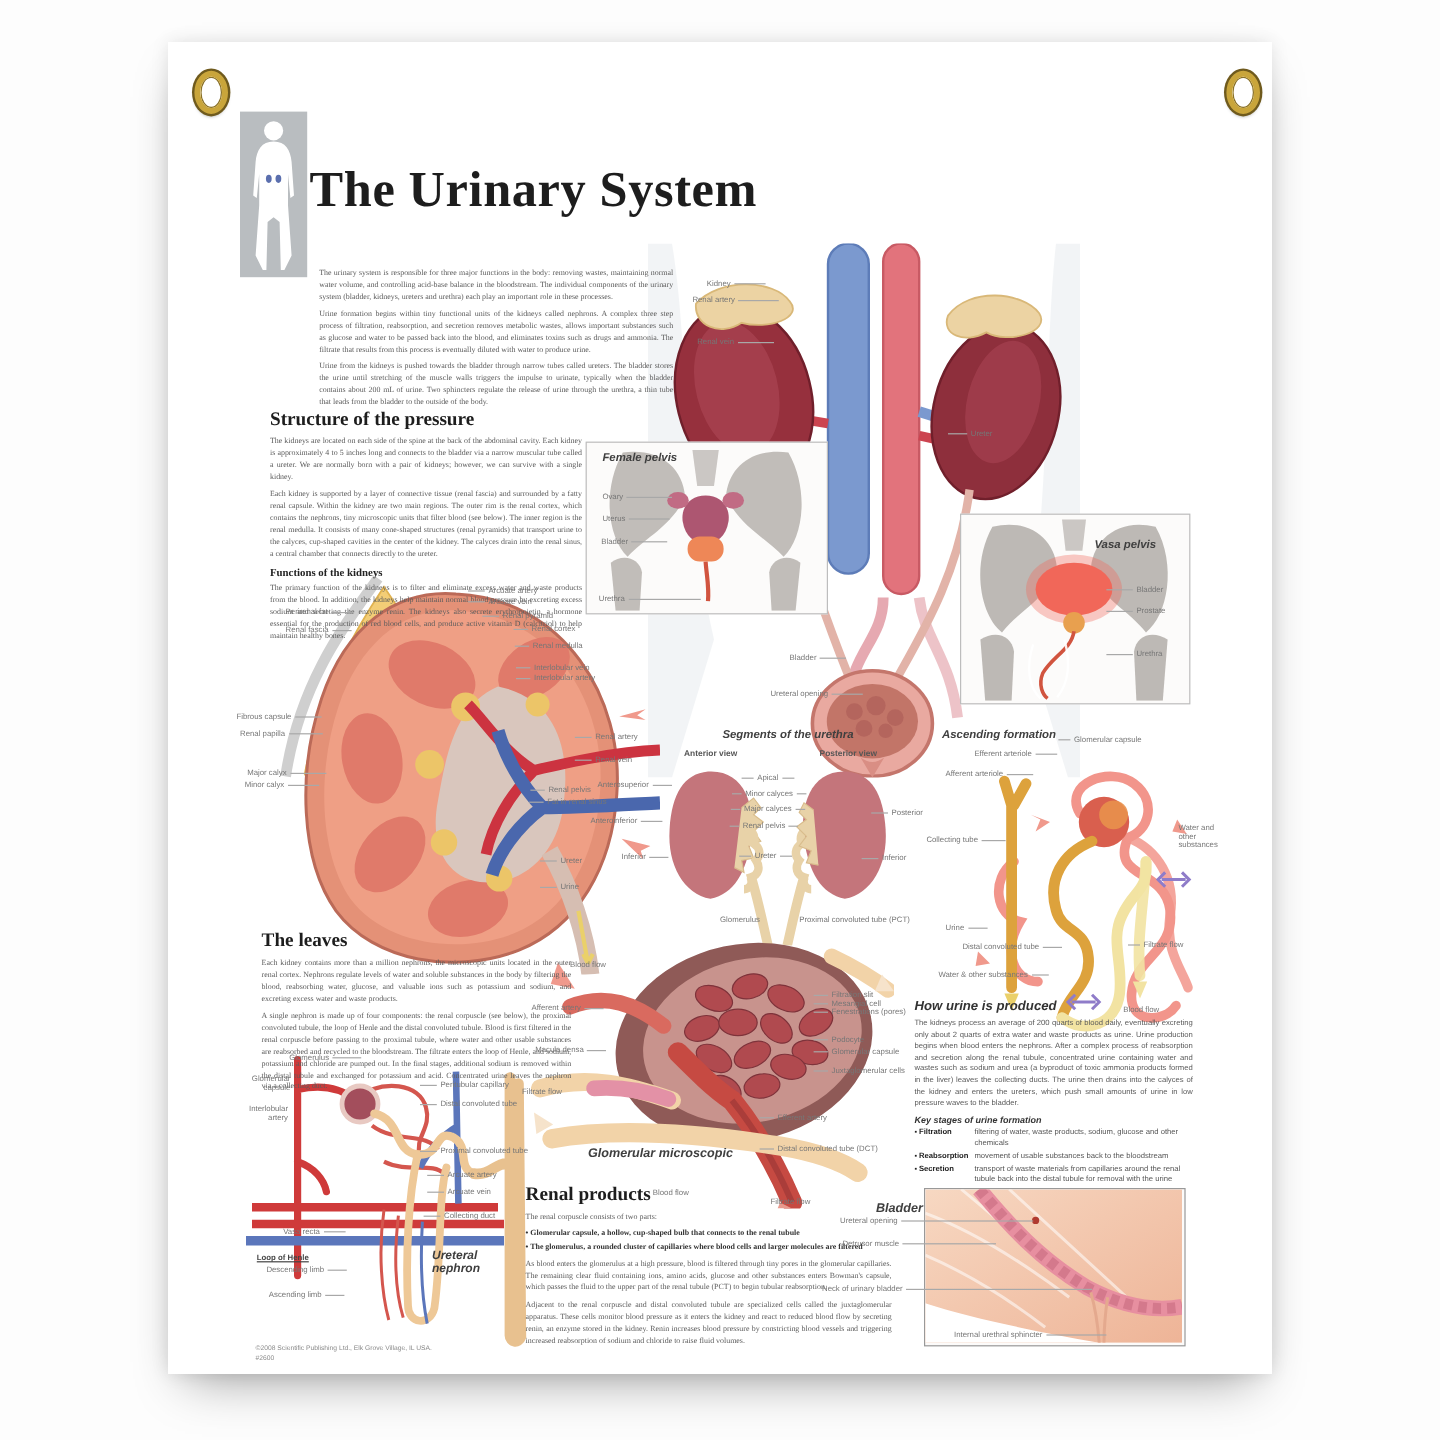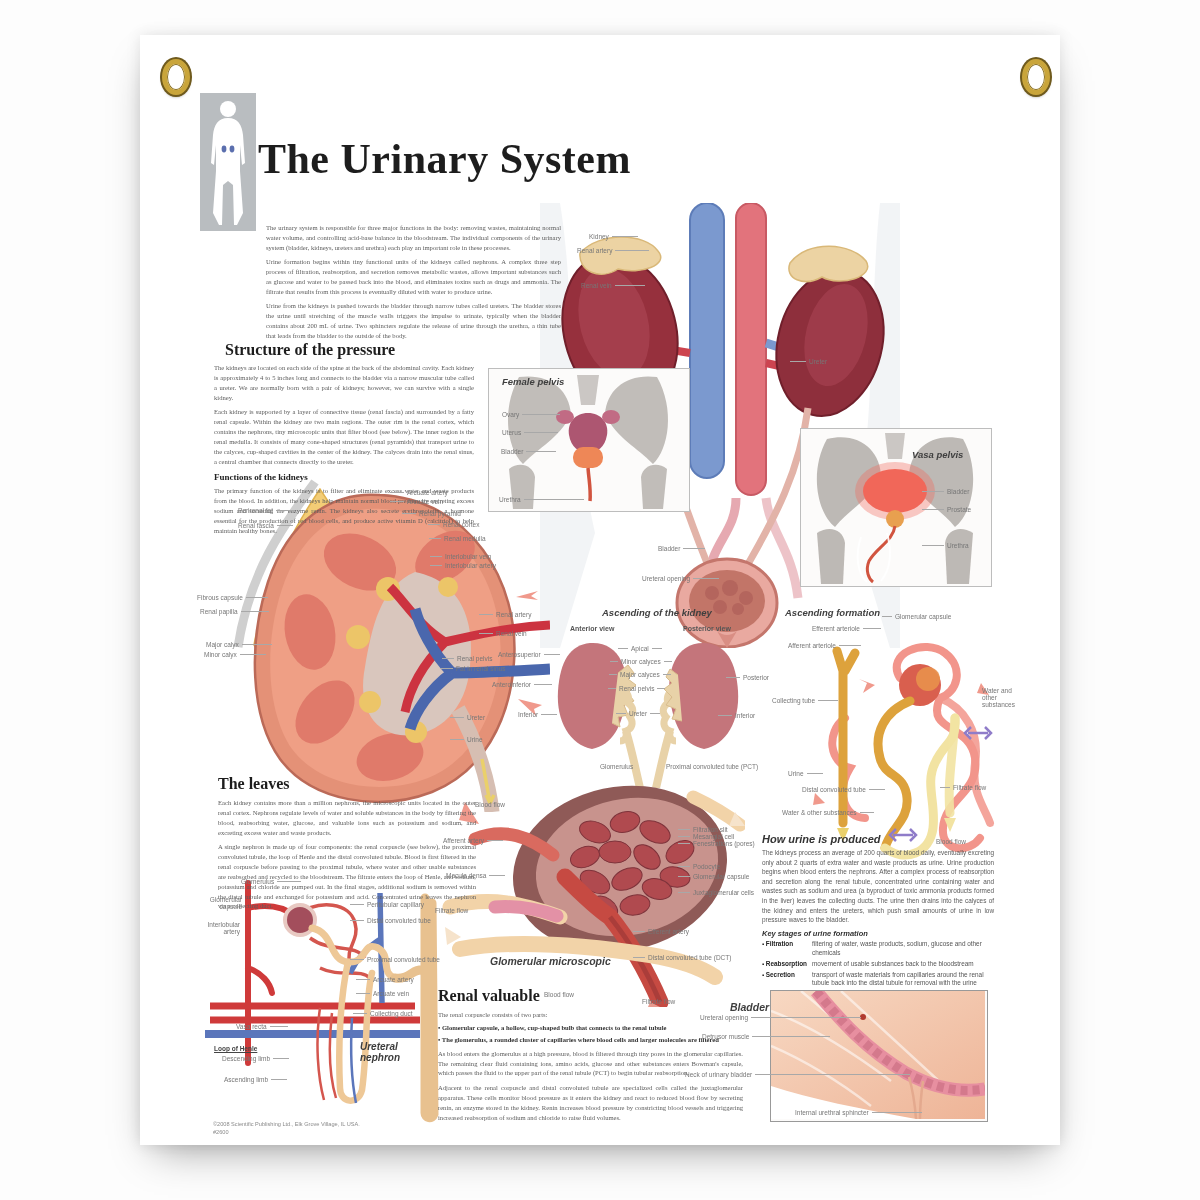--- a/index.html
+++ b/index.html
@@ -170,21 +170,21 @@
   <div class="lbl" style="left:782px;top:471px;">
         <span class="ln" style="width:22px;"></span>
         <span>Prostate</span>
       </div>
   <div class="lbl" style="left:782px;top:507px;">
         <span class="ln" style="width:22px;"></span>
         <span>Urethra</span>
       </div>
 
   <div class="sh" style="left:85px;top:306px;">Structure of the pressure</div>
-  <div class="tb" style="left:74px;top:328px;width:260px;">
+  <div class="tb" style="left:85px;top:328px;width:260px;">
     <p>The kidneys are located on each side of the spine at the back of the abdominal cavity. Each kidney is approximately 4 to 5 inches long and connects to the bladder via a narrow muscular tube called a ureter. We are normally born with a pair of kidneys; however, we can survive with a single kidney.</p>
     <p>Each kidney is supported by a layer of connective tissue (renal fascia) and surrounded by a fatty renal capsule. Within the kidney are two main regions. The outer rim is the renal cortex, which contains the nephrons, tiny microscopic units that filter blood (see below). The inner region is the renal medulla. It consists of many cone-shaped structures (renal pyramids) that transport urine to the calyces, cup-shaped cavities in the center of the kidney. The calyces drain into the renal sinus, a central chamber that connects directly to the ureter.</p>
     <div class="subh">Functions of the kidneys</div>
     <p>The primary function of the kidneys is to filter and eliminate excess water and waste products from the blood. In addition, the kidneys help maintain normal blood pressure by excreting excess sodium and secreting the enzyme renin. The kidneys also secrete erythropoietin, a hormone essential for the production of red blood cells, and produce active vitamin D (calcitriol) to help maintain healthy bones.</p>
   </div>
 
   <div class="ill" style="left:80px;top:442px;">
     <svg width="330" height="335" viewBox="0 0 330 335">
       <path d="M95,5 C70,40 30,90 18,170" stroke="#cfcfcf" stroke-width="9" fill="none"></path>
       <path d="M100,12 C80,42 48,92 34,168 C40,180 52,182 60,172 C70,120 95,60 112,30 Z" fill="#f3cd76" stroke="#e0b250" stroke-width="1.5"></path>
@@ -281,21 +281,21 @@
       </div>
   <div class="lbl" style="left:310px;top:679px;">
         <span class="ln" style="width:14px;"></span>
         <span>Ureter</span>
       </div>
   <div class="lbl" style="left:310px;top:701px;">
         <span class="ln" style="width:14px;"></span>
         <span>Urine</span>
       </div>
 
-  <div class="dt" style="left:462px;top:572px;">Ascending of the kidney</div>
+  <div class="dt" style="left:462px;top:572px;">Segments of the urethra</div>
   <div class="lbl" style="left:430px;top:590px;font-weight:bold;color:#555;font-size:7px;">Anterior view</div>
   <div class="lbl" style="left:543px;top:590px;font-weight:bold;color:#555;font-size:7px;">Posterior view</div>
   <div class="ill" style="left:408px;top:598px;">
     <svg width="200" height="155" viewBox="0 0 200 155">
       <path d="M42,10 C72,8 82,38 78,66 C74,94 64,112 44,116 C22,112 8,88 10,58 C12,28 22,12 42,10 Z" fill="#c4757b"></path>
       <path d="M70,40 l10,-8 6,8 -6,6 8,6 -8,8 6,8 -10,4 4,10 -10,2 2,10 -8,-4" fill="#e8d2a8" stroke="#d9bd8d" stroke-width="1"></path>
       <path d="M74,56 C80,60 82,64 80,70 C86,74 86,80 82,84 C86,90 84,96 78,98 C80,104 76,108 72,108" fill="none" stroke="#e8d2a8" stroke-width="7"></path>
       <path d="M78,98 C84,118 88,138 92,155" stroke="#e8d2a8" stroke-width="8" fill="none"></path>
       <path d="M158,10 C128,8 118,38 122,66 C126,94 136,112 156,116 C178,112 192,88 190,58 C188,28 178,12 158,10 Z" fill="#c4757b"></path>
       <path d="M126,56 C120,60 118,64 120,70 C114,74 114,80 118,84 C114,90 116,96 122,98 C120,104 124,108 128,108" fill="none" stroke="#e8d2a8" stroke-width="7"></path>
@@ -565,21 +565,21 @@
         <span>Distal convoluted tube (DCT)</span>
       </div>
   <div class="dt" style="left:350px;top:920px;font-size:10.5px;">Glomerular microscopic</div>
   <div class="lbl" style="left:404px;top:956px;">
         <span>Blood flow</span>
       </div>
   <div class="lbl" style="left:502px;top:963px;">
         <span>Filtrate flow</span>
       </div>
 
-  <div class="sh" style="left:298px;top:952px;">Renal valuable</div>
+  <div class="sh" style="left:298px;top:952px;">Renal products</div>
   <div class="tb" style="left:298px;top:975px;width:305px;">
     <p style="margin-bottom:3px;">The renal corpuscle consists of two parts:</p>
     <p class="bold-lead" style="margin-bottom:2.5px;">• Glomerular capsule, a hollow, cup-shaped bulb that connects to the renal tubule</p>
     <p class="bold-lead" style="margin-bottom:3.5px;">• The glomerulus, a rounded cluster of capillaries where blood cells and larger molecules are filtered</p>
     <p>As blood enters the glomerulus at a high pressure, blood is filtered through tiny pores in the glomerular capillaries. The remaining clear fluid containing ions, amino acids, glucose and other substances enters Bowman's capsule, which passes the fluid to the upper part of the renal tubule (PCT) to begin tubular reabsorption.</p>
     <p>Adjacent to the renal corpuscle and distal convoluted tubule are specialized cells called the juxtaglomerular apparatus. These cells monitor blood pressure as it enters the kidney and react to reduced blood flow by secreting renin, an enzyme stored in the kidney. Renin increases blood pressure by constricting blood vessels and triggering increased reabsorption of sodium and chloride to raise fluid volumes.</p>
   </div>
 
   <div class="hu" style="left:622px;top:798px;">
     <div class="h">How urine is produced</div>

